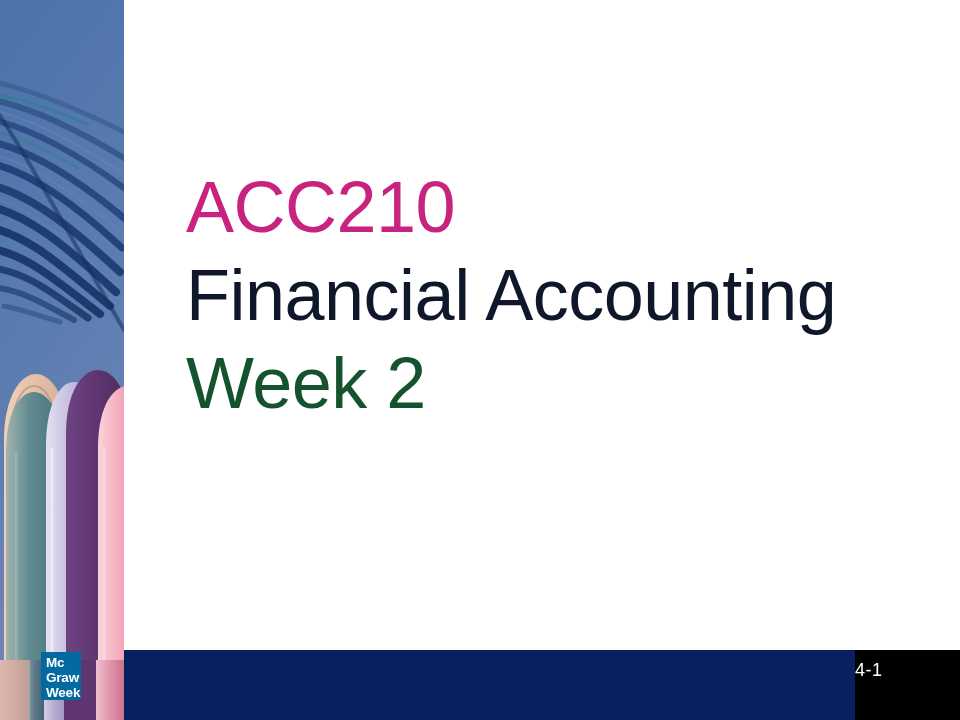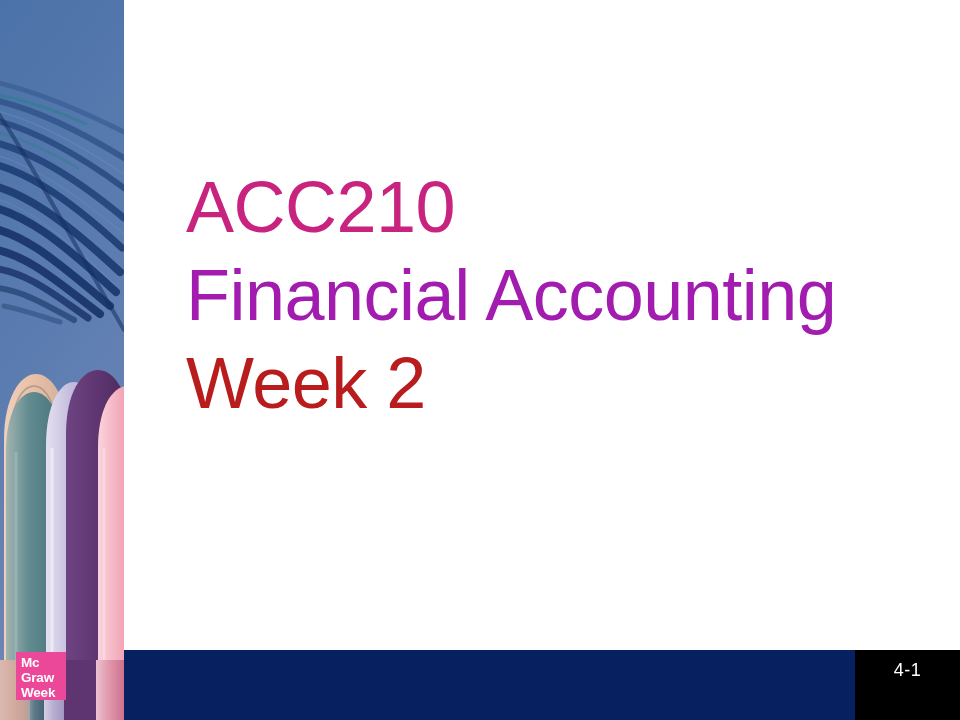--- a/index.html
+++ b/index.html
@@ -70,33 +70,33 @@
   #page-panel {
     position: absolute;
     left: 855px; top: 650px;
     width: 105px; height: 70px;
     background: #000000;
   }
   #page-number {
     position: absolute;
     left: 855px; top: 660px;
     width: 105px;
-    text-align: center;
+    text-align: left;
     color: #ffffff;
     font-size: 18px;
     font-weight: normal;
     letter-spacing: 0.5px;
   }
 
   
   #mcgraw-logo {
     position: absolute;
-    left: 16px; top: 652px;
-    width: 50px; height: 48px;
-    background: #ec4899;
+    left: 41px; top: 652px;
+    width: 40px; height: 48px;
+    background: #0369a1;
   }
   #mcgraw-logo .lg-line {
     color: #ffffff;
     font-size: 13.5px;
     font-weight: bold;
     line-height: 15px;
     padding-left: 5px;
     letter-spacing: -0.2px;
   }
   #mcgraw-logo .lg-line:first-child { padding-top: 3px; }
@@ -188,22 +188,22 @@
       <rect x="0" y="660" width="124" height="60" fill="#5e3570"></rect>
       <rect x="0" y="660" width="30" height="60" fill="url(#gPeach)" opacity=".85"></rect>
       <rect x="28" y="660" width="16" height="60" fill="url(#gTeal)" opacity=".8"></rect>
       <rect x="44" y="660" width="20" height="60" fill="url(#gLav)" opacity=".9"></rect>
       <rect x="96" y="660" width="28" height="60" fill="url(#gPink)" opacity=".9"></rect>
     </svg>
   </div>
 
   <div id="title-block">
     <div class="title-line" style="color:#c8247f">ACC210</div>
-    <div class="title-line" style="color:#a21caf">Financial Accounting</div>
-    <div class="title-line" style="color:#b91c1c">Week 2</div>
+    <div class="title-line" style="color:#0f172a">Financial Accounting</div>
+    <div class="title-line" style="color:#14532d">Week 2</div>
   </div>
 
   <div id="footer-bar"></div>
 
 
   <div id="page-panel"></div>
   <div id="page-number">4-1</div>
 
   <div id="mcgraw-logo">
     <div class="lg-line">Mc</div>

